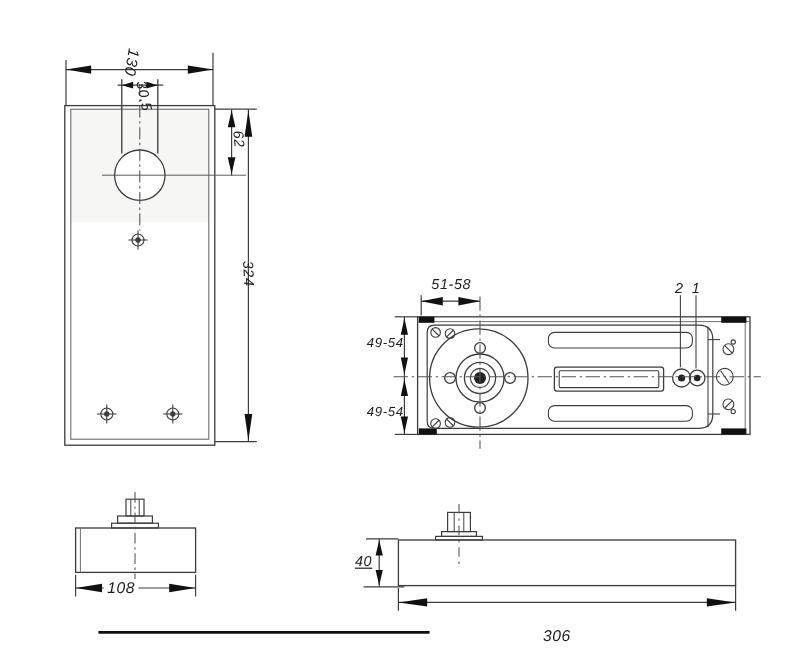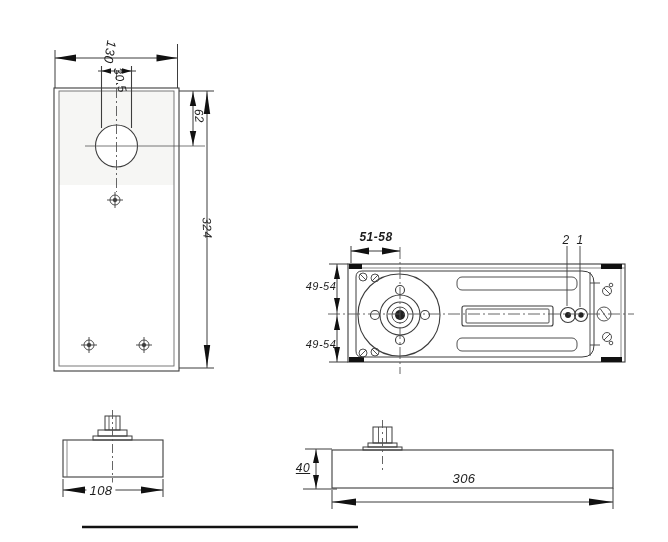--- a/index.html
+++ b/index.html
@@ -225,23 +225,23 @@
   </g>
 
   <line x1="82" y1="527" x2="358" y2="527" stroke="#111" stroke-width="2.4"></line>
 </svg>
 
   <span class="dim s13 r100" style="left:110px;top:52px;">130</span>
   <span class="dim s12 r78" style="left:120px;top:80px;">30.5</span>
   <span class="dim s12 r85" style="left:199px;top:116px;">62</span>
   <span class="dim s12 r87" style="left:207px;top:228px;">324</span>
 
-  <span class="dim s12" style="left:376px;top:237px;font-weight:bold;">51-58</span>
+  <span class="dim s12" style="left:376px;top:237px;">51-58</span>
   <span class="dim s11" style="left:321px;top:286px;">49-54</span>
   <span class="dim s11" style="left:321px;top:344px;">49-54</span>
   <span class="dim s12" style="left:566px;top:240px;">2</span>
   <span class="dim s12" style="left:580px;top:240px;">1</span>
 
   <span class="dim s13 bg" style="left:101px;top:490px;">108</span>
   <span class="dim s12" style="left:303px;top:468px;text-decoration:underline;">40</span>
-  <span class="dim s13 bg" style="left:464px;top:478px;">306</span>
+  <span class="dim s13 bg" style="left:464px;top:530px;">306</span>
 
 </div>
 
 </body></html>

